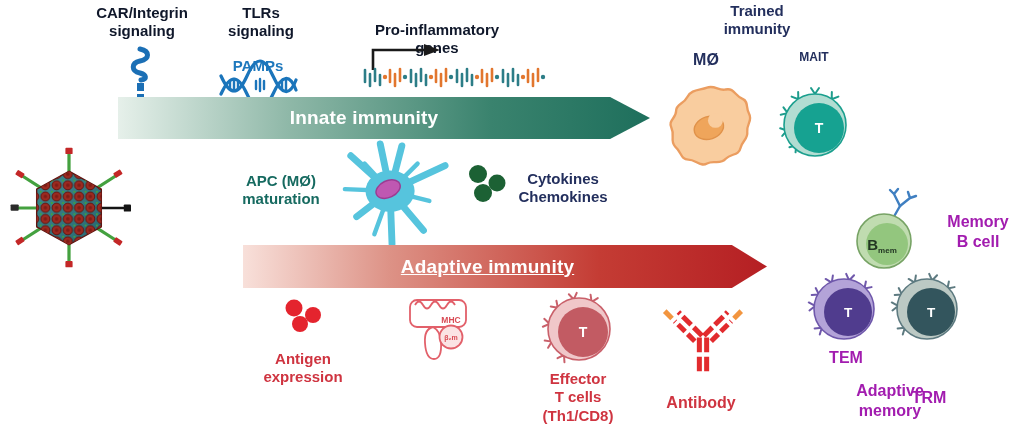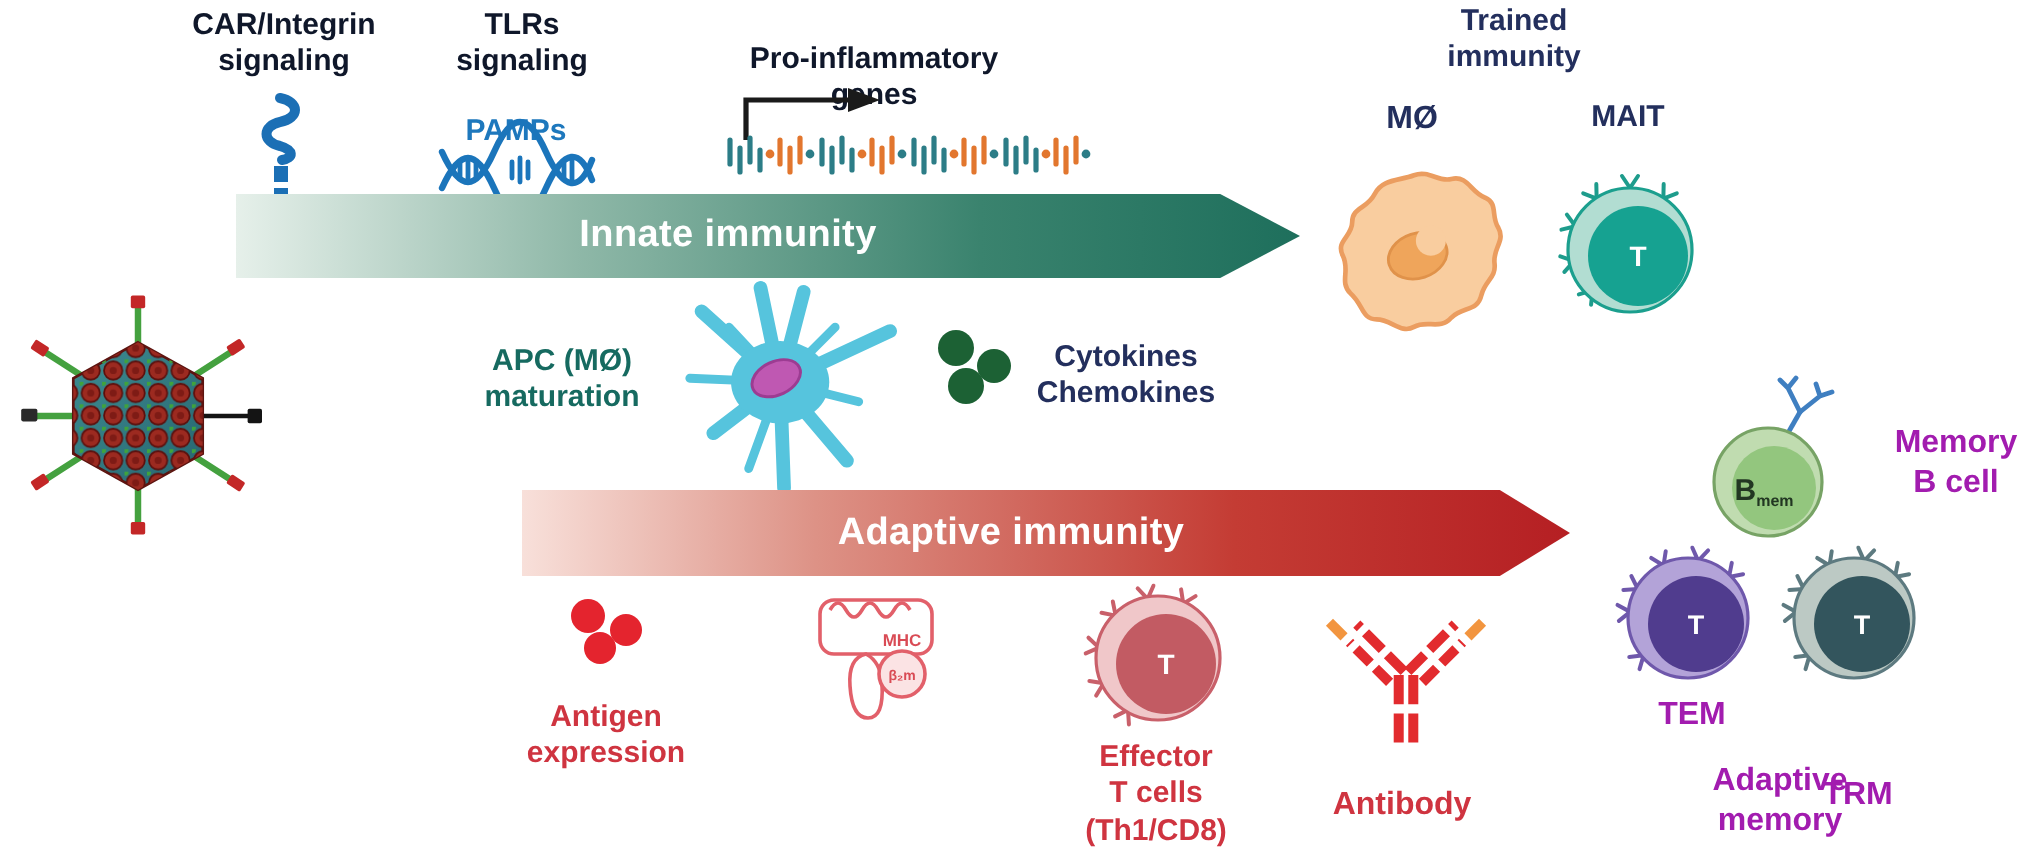--- a/index.html
+++ b/index.html
@@ -20,23 +20,24 @@
   .arrow{
     position:absolute;display:flex;align-items:center;justify-content:center;
     color:#ffffff;font-weight:700;font-size:19px;letter-spacing:.2px;
   }
   .arrow-innate{
     left:118px;top:97px;width:532px;height:42px;padding-right:40px;box-sizing:border-box;
     background:linear-gradient(90deg,#e6f0ea 0%,#8fb8a8 32%,#3a836e 70%,#1e6f5c 100%);
     clip-path:polygon(0 0,92.5% 0,100% 50%,92.5% 100%,0 100%);
   }
   .arrow-adaptive{
-    left:261px;top:245px;width:524px;height:43px;padding-right:35px;box-sizing:border-box;
+    left:243px;top:245px;width:524px;height:43px;padding-right:35px;box-sizing:border-box;
     background:linear-gradient(90deg,#f8e0da 0%,#dd9286 28%,#c43c34 68%,#b51f23 100%);
     clip-path:polygon(0 0,93.3% 0,100% 50%,93.3% 100%,0 100%);
+    text-decoration:underline;
   }
   svg{position:absolute;overflow:visible;}
   .bold700{font-weight:700;}
 </style>
 </head>
 <body>
 
 <div class="canvas">
 
   <svg width="0" height="0">
@@ -72,21 +73,21 @@
   <div class="lbl teal" style="left:142px;top:4px;">CAR/Integrin
 signaling</div>
   <div class="lbl teal" style="left:261px;top:4px;">TLRs
 signaling</div>
   <div class="lbl blue" style="left:258px;top:57px;">PAMPs</div>
   <div class="lbl teal" style="left:437px;top:21px;">Pro-inflammatory
 genes</div>
   <div class="lbl navy" style="left:757px;top:2px;">Trained
 immunity</div>
   <div class="lbl navy" style="left:706px;top:50px;font-size:16px;text-align:right;">MØ</div>
-  <div class="lbl navy" style="left:814px;top:50px;font-size:15px;">MAIT</div>
+  <div class="lbl navy" style="left:814px;top:50px;font-size:12px;">MAIT</div>
 
   <svg style="left:126px;top:46px;" width="28" height="54" viewBox="0 0 28 54">
     <path d="M14 3 C24 5 24 13 14 15 C5 17 5 25 14 27 C21 29 21 33 15 34" fill="none" stroke="#1b6fb5" stroke-width="5" stroke-linecap="round"></path>
     <rect x="11" y="37" width="7" height="8" fill="#1b6fb5"></rect>
     <rect x="11" y="48" width="7" height="6" fill="#1b6fb5"></rect>
   </svg>
 
   <svg style="left:218px;top:72px;" width="80" height="26" viewBox="0 0 80 26">
     <g stroke="#1b75bb" stroke-width="3.2" stroke-linecap="round" fill="none">
       <path d="M3 4 C12 24 20 24 29 4 C38 -16 46 -16 55 4 C64 24 72 24 78 8"></path>

